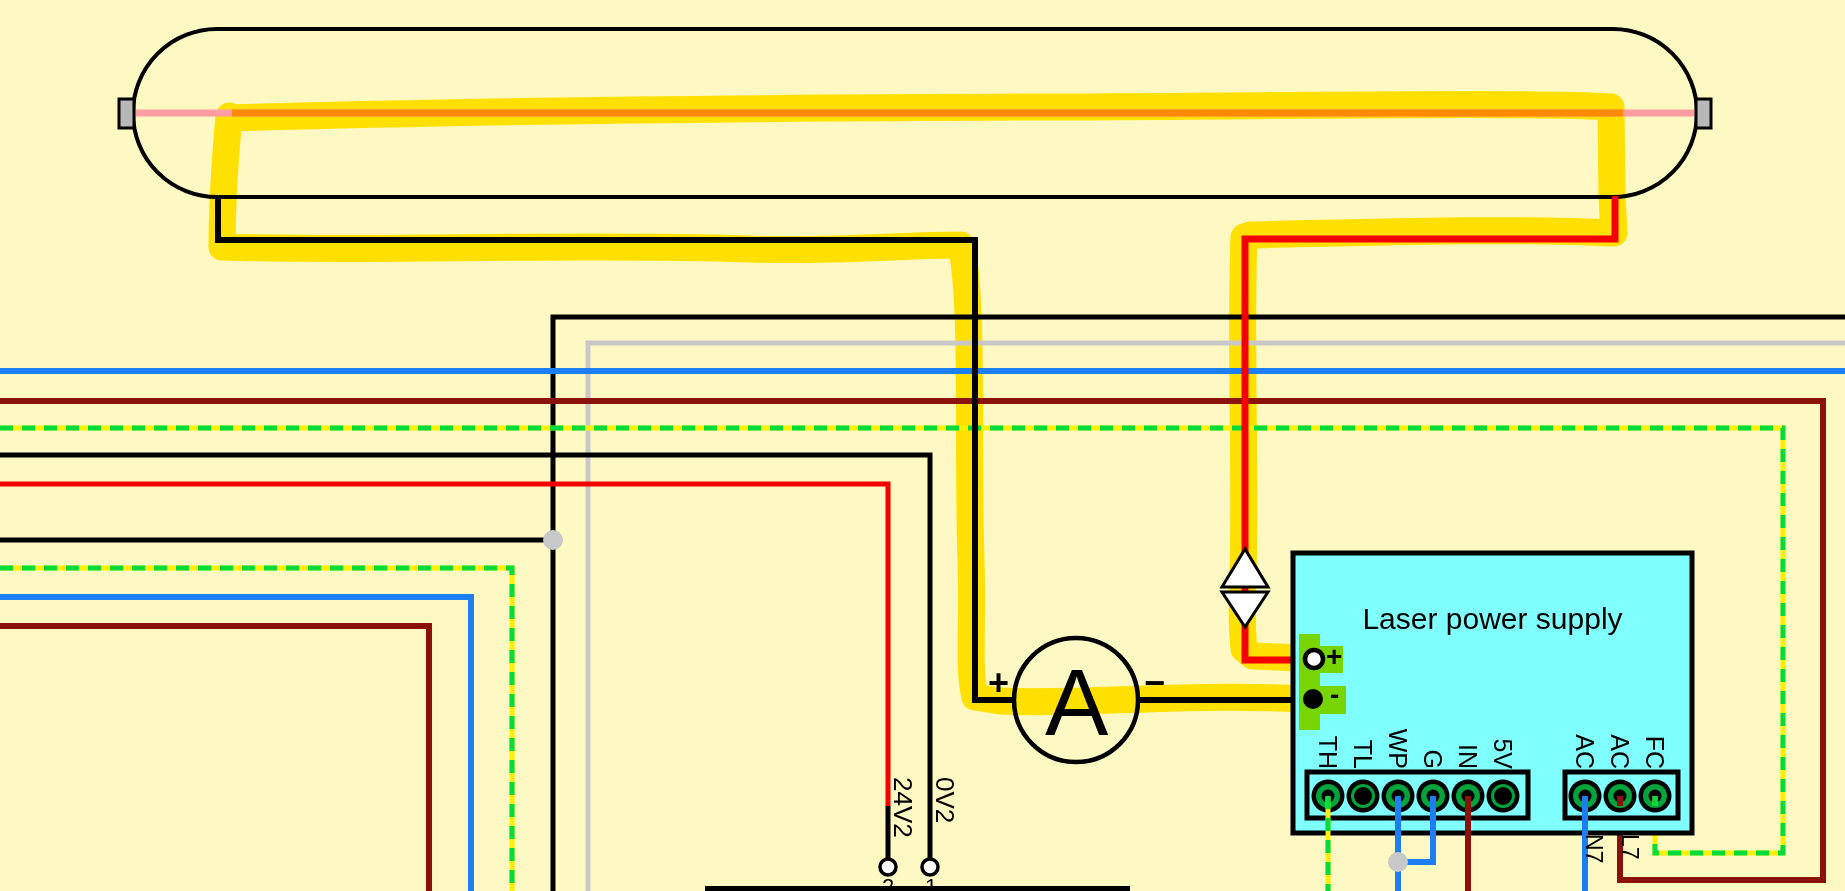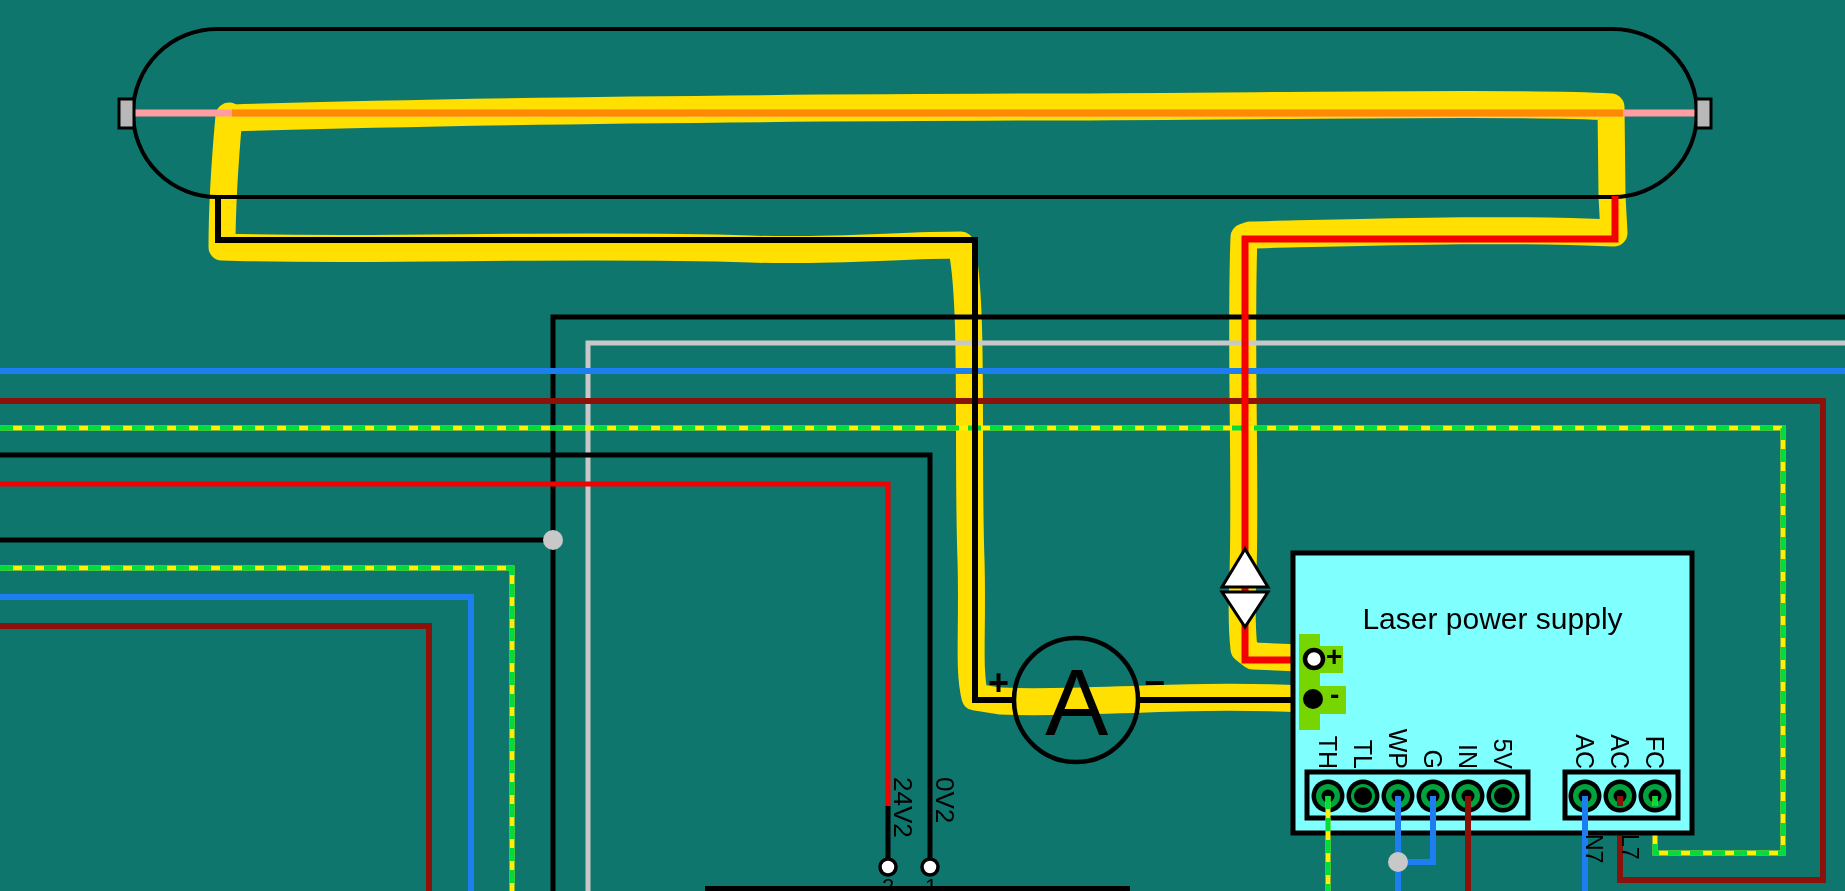--- a/index.html
+++ b/index.html
@@ -1,17 +1,17 @@
 <!DOCTYPE html>
 <html><head>
 <meta charset="utf-8">
 <style>
   html,body{margin:0;padding:0;background:#fff;}
   #stage{
-    position:relative;width:1845px;height:891px;overflow:hidden;background:#0f766e;
+    position:relative;width:1845px;height:891px;overflow:hidden;background:#fef9c3;
     font-family:"Liberation Sans", sans-serif;
   }
   #wires{position:absolute;left:0;top:0;}
   .lbl{position:absolute;color:#000;white-space:nowrap;}
   
   .vdown{transform:rotate(90deg);transform-origin:0 0;}
   
   .vbottom{transform:rotate(90deg) translateX(-100%);transform-origin:0 0;}
   .termlbl{font-size:25px;line-height:26px;}
   .pinlbl{font-size:26px;line-height:27px;}

